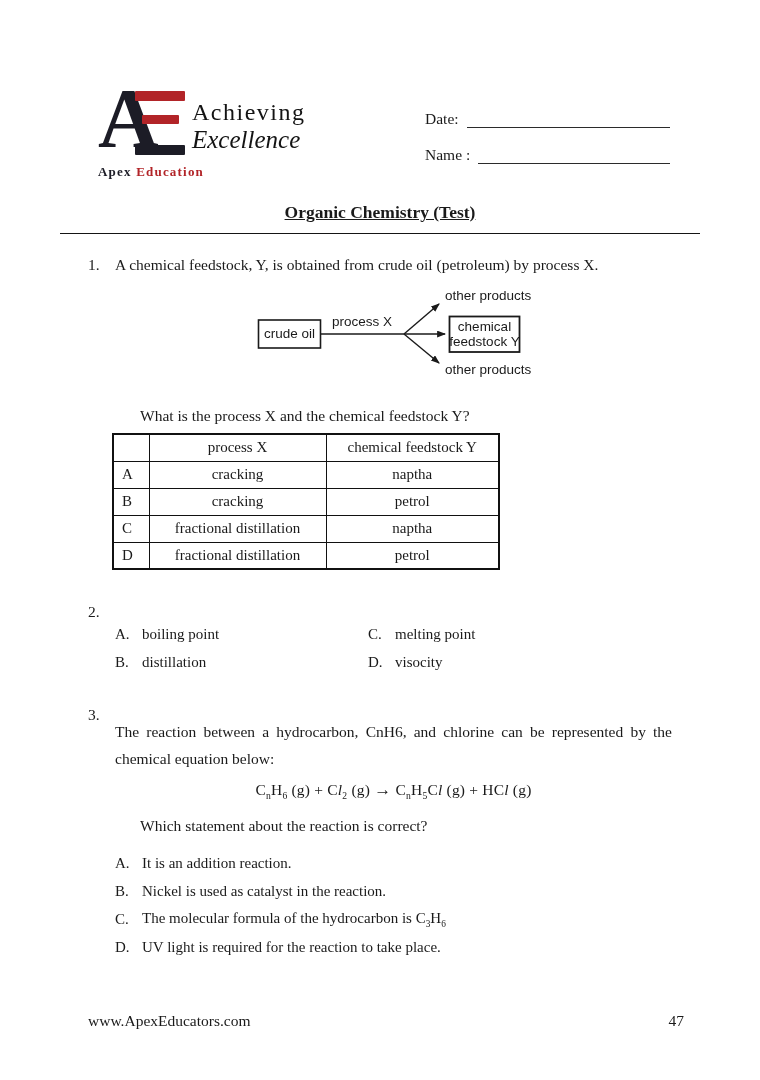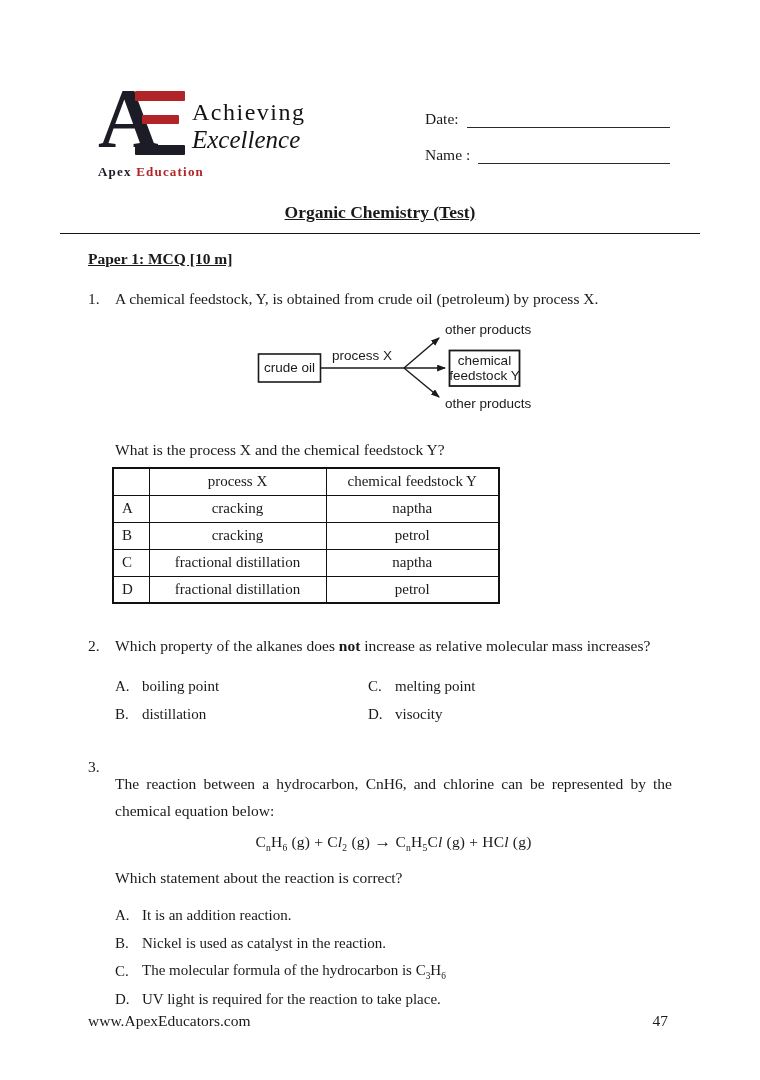--- a/index.html
+++ b/index.html
@@ -44,21 +44,21 @@
   .section-heading span{ text-decoration:underline; }
 
   .question{ display:flex; margin-top:22px; font-size:15.5px; }
   .qnum{ width:27px; flex:none; }
   .qbody{ flex:1; min-width:0; }
   .qline{ white-space:nowrap; }
 
   .diagram{ margin:8px 0 0 142px; }
   .dg{ font-family:"Liberation Sans", sans-serif; font-size:13.5px; fill:#1a1a1a; }
 
-  .subq{ margin-top:23px; }
+  .subq{ margin-top:23px;margin-left:25px; }
 
   table.answers{ border-collapse:collapse; margin:8px 0 0 -3px; font-size:15px; border:2px solid #111; }
   table.answers th, table.answers td{ border:1.5px solid #111; height:27px; padding:0; font-weight:normal; text-align:center; }
   .c-letter{ width:36px; text-align:left !important; padding-left:8px !important; }
   .c-x{ width:177px; } .c-y{ width:173px; }
 
   .options-grid{
     display:grid; grid-template-columns:253px 1fr; grid-auto-flow:column;
     grid-template-rows:repeat(2,28px); margin-top:17px; font-size:15px;
   }
@@ -69,21 +69,21 @@
   .jline2{ line-height:27px; }
   .equation{ text-align:center; margin-top:8px; font-size:15.5px; letter-spacing:.2px; }
   .equation b{ font-size:17px; }
   sub{ font-size:0.62em; }
 
   .vopts{ margin-top:14px; font-size:15px; }
   .vopt{ display:flex; height:28px; align-items:center; }
   .vopt .letter{ width:27px; flex:none; }
 
   .footer{
-    position:absolute; left:88px; right:92px; bottom:50px;
+    position:absolute; left:88px; right:76px; bottom:50px;
     display:flex; justify-content:space-between; font-size:15.5px;
   }
 </style>
 </head>
 <body>
 
 <div class="page">
 
   <div class="header">
     <div class="logo-mark">
@@ -114,23 +114,20 @@
     </div>
   </div>
 
   <div class="doc-title">
     <span>Organic Chemistry (Test)</span>
   </div>
   <hr class="rule">
 
   <div class="content">
 
-    <div class="section-heading">
-      <span>Paper 1: MCQ [10 m]</span>
-    </div>
 
     <div class="question">
       <div class="qnum">1.</div>
       <div class="qbody">
         <div class="qline">A chemical feedstock, Y, is obtained from crude oil (petroleum) by process X.</div>
 
         
         <svg class="diagram" width="280" height="98" viewBox="0 0 280 98">
           <defs>
             <marker id="ah" viewBox="0 0 8 8" refX="7" refY="3" markerWidth="9" markerHeight="9" orient="auto" markerUnits="userSpaceOnUse">
@@ -181,21 +178,20 @@
             <td class="c-y">petrol</td>
           </tr>
         </tbody>
           </table>
       </div>
     </div>
 
     <div class="question" style="margin-top:33px;">
       <div class="qnum">2.</div>
       <div class="qbody">
-        <div class="qline"><span>Which property of the alkanes does </span><b>not</b><span> increase as relative molecular mass increases?</span></div>
         <div class="options-grid">
           <div class="opt">
             <span class="letter">A.</span>
             <span>boiling point</span>
           </div>
           <div class="opt">
             <span class="letter">B.</span>
             <span>distillation</span>
           </div>
           <div class="opt">

